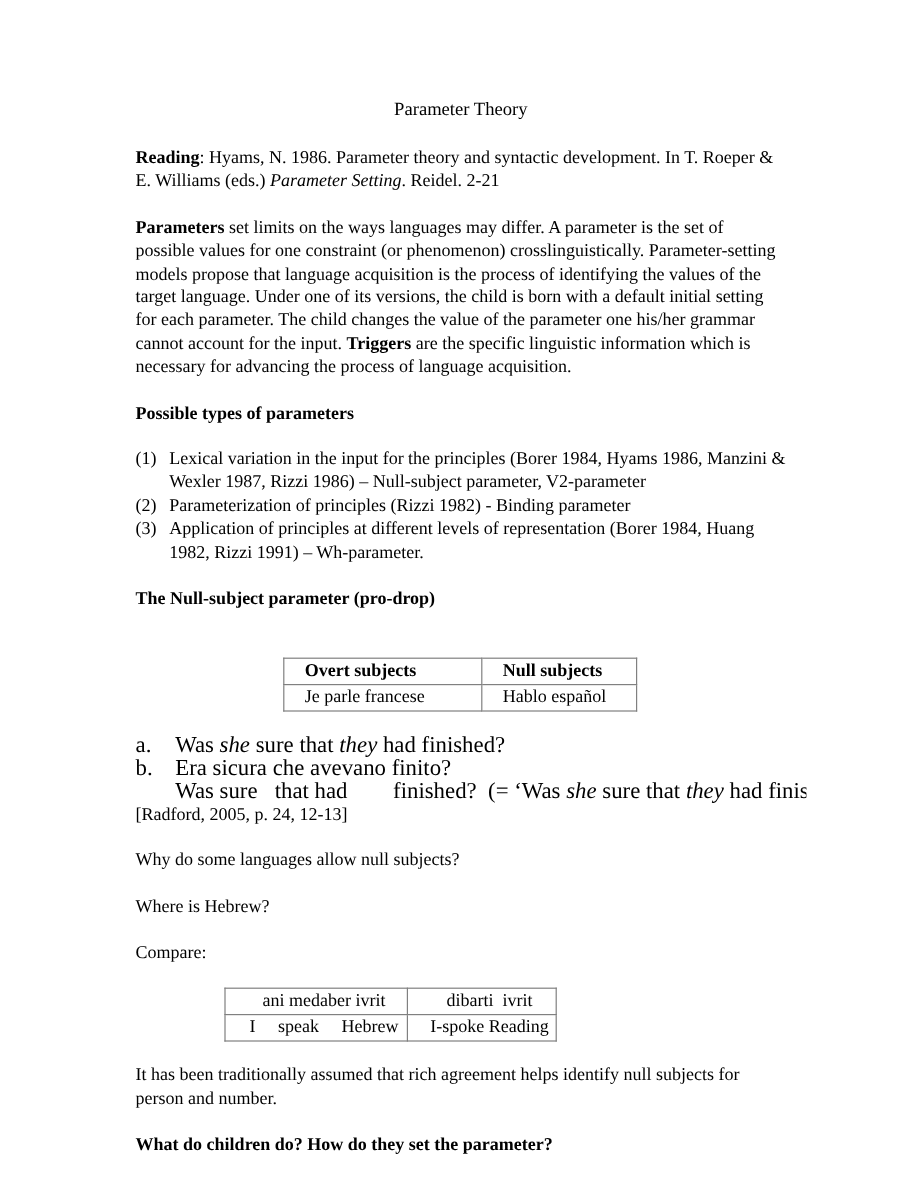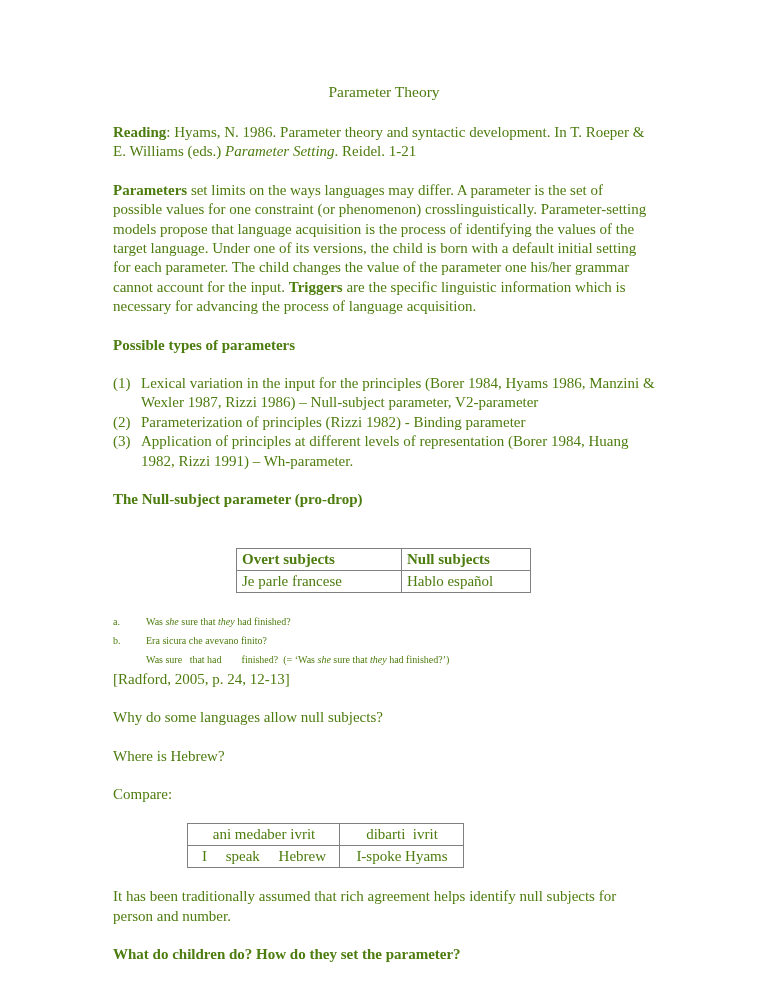--- a/index.html
+++ b/index.html
@@ -6,21 +6,21 @@
     margin: 0;
     padding: 0;
     background: #ffffff;
   }
   .page {
     position: relative;
     width: 672px;
     height: 994px;
     background: #ffffff;
     font-family: "Liberation Serif", "DejaVu Serif", serif;
-    color: #4d7c0f;
+    color: #000000;
     box-sizing: border-box;
     overflow: hidden;
   }
   .content {
     position: absolute;
     left: 113px;
     top: 82px;
     width: 542px;
   }
   .doc-title {
@@ -62,21 +62,21 @@
   ol.numlist li .marker {
     display: inline-block;
     width: 28px;
     text-indent: 0;
   }
 
   ol.abclist {
     list-style: none;
     margin: 0;
     padding: 0;
-    font-size: 10px;
+    font-size: 19px;
     line-height: 19.4px;
   }
   ol.abclist li {
     padding-left: 33px;
     text-indent: -33px;
     margin: 0;
   }
   ol.abclist li .marker {
     display: inline-block;
     width: 33px;
@@ -96,21 +96,21 @@
   }
 
   table.gridtable {
     border-collapse: collapse;
     font-size: 15px;
     line-height: 18px;
     table-layout: fixed;
   }
   table.gridtable td {
     border: 1px solid #808080;
-    padding: 1px 4px 2px 5px;
+    padding: 1px 4px 2px 17px;
     vertical-align: top;
     white-space: pre;
     margin-left: 48px;
   }
   table.gridtable td.hdr { font-weight: bold; }
 
   .table1-wrap {
     margin-left: 123px;
   }
   .table1-wrap table { width: 294px; }
@@ -125,21 +125,21 @@
   .table2-wrap col.c2 { width: 124px; }
 </style>
 </head>
 <body>
 
 <div class="page">
   <div class="content">
 
     <h1 class="doc-title">Parameter Theory</h1>
 
-    <p class="body"><span class="bold">Reading</span><span>: Hyams, N. 1986. Parameter theory and syntactic development. In T. Roeper &amp; E. Williams (eds.) </span><span class="ital">Parameter Setting</span><span>. Reidel. 1-21</span></p>
+    <p class="body"><span class="bold">Reading</span><span>: Hyams, N. 1986. Parameter theory and syntactic development. In T. Roeper &amp; E. Williams (eds.) </span><span class="ital">Parameter Setting</span><span>. Reidel. 2-21</span></p>
 
     <div class="gap-md"></div>
 
     <p class="body"><span class="bold">Parameters</span><span> set limits on the ways languages may differ. A parameter is the set of possible values for one constraint (or phenomenon) crosslinguistically. Parameter-setting models propose that language acquisition is the process of identifying the values of the target language. Under one of its versions, the child is born with a default initial setting for each parameter. The child changes the value of the parameter one his/her grammar cannot account for the input. </span><span class="bold">Triggers</span><span> are the specific linguistic information which is necessary for advancing the process of language acquisition.</span></p>
 
     <div class="gap-md"></div>
 
     <h2 class="section">Possible types of parameters</h2>
 
     <div class="gap-md"></div>
@@ -207,21 +207,21 @@
             <col class="c1">
             <col class="c2">
           </colgroup>
         <tbody>
           <tr>
             <td>ani medaber ivrit</td>
             <td>dibarti  ivrit</td>
           </tr>
           <tr>
             <td>I     speak     Hebrew</td>
-            <td>I-spoke Hyams</td>
+            <td>I-spoke Reading</td>
           </tr>
         </tbody>
       </table>
     </div>
 
     <div class="gap-md"></div>
 
     <p class="body">It has been traditionally assumed that rich agreement helps identify null subjects for person and number.</p>
 
     <div class="gap-md"></div>

